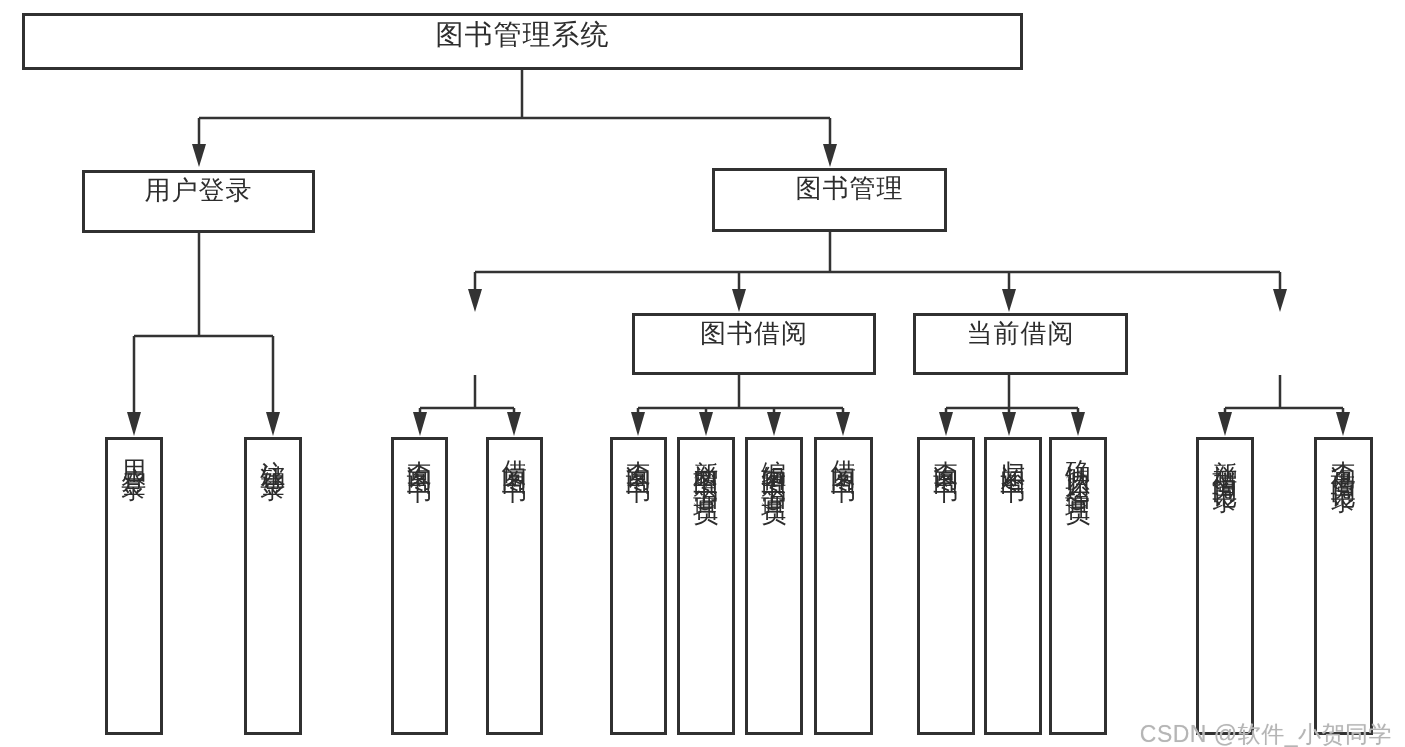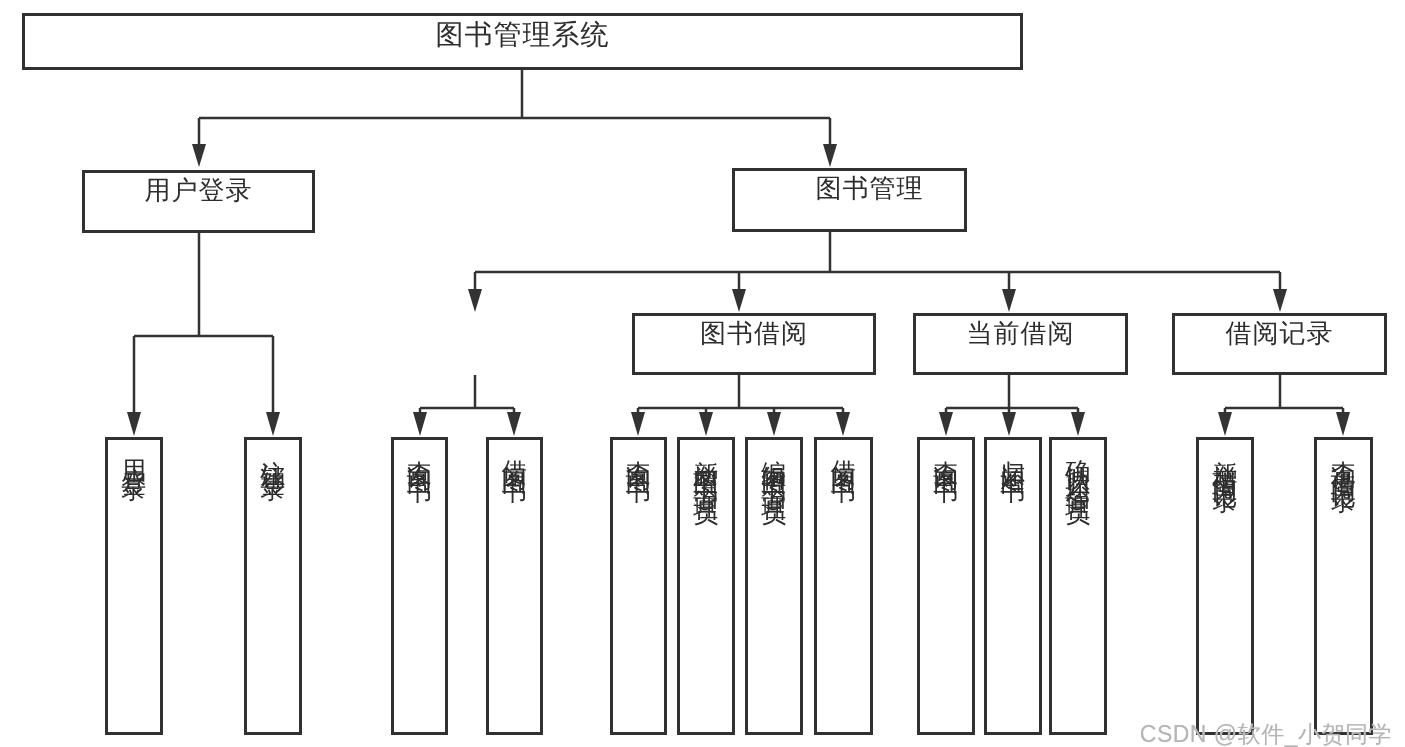--- a/index.html
+++ b/index.html
@@ -46,21 +46,21 @@
     writing-mode: vertical-rl;
     text-orientation: mixed;
     font-size: 25px;
     line-height: 1.05;
     letter-spacing: 6px;
     white-space: nowrap;
   }
   
   #root-box        { left: 22px;  top: 13px;  width: 1001px; height: 57px; }
   #n-user-login    { left: 82px;  top: 170px; width: 233px;  height: 63px; }
-  #n-book-mgmt     { left: 732px; top: 168px; width: 235px;  height: 64px; padding-left: 40px; }
+  #n-book-mgmt     { left: 712px; top: 168px; width: 235px;  height: 64px; padding-left: 40px; }
   #n-new-book      { left: 363px; top: 313px; width: 224px;  height: 62px; }
   #n-book-borrow   { left: 632px; top: 313px; width: 244px;  height: 62px; }
   #n-cur-borrow    { left: 902px; top: 313px; width: 215px;  height: 62px; margin-left: 11px; }
   #n-borrow-rec    { left: 1172px;top: 313px; width: 215px;  height: 62px; }
   .leaf            { top: 437px; height: 298px; }
   #l-user-login    { left: 105px;  width: 58px; }
   #l-logout        { left: 244px;  width: 58px; }
   #l-query-1       { left: 391px;  width: 57px; }
   #l-borrow-1      { left: 486px;  width: 57px; }
   #l-query-2       { left: 610px;  width: 57px; }
@@ -144,23 +144,20 @@
   <div class="box" id="n-book-mgmt">
     <span class="h-label">图书管理</span>
   </div>
 
   <div class="box" id="n-book-borrow">
     <span class="h-label">图书借阅</span>
   </div>
   <div class="box" id="n-cur-borrow">
     <span class="h-label">当前借阅</span>
   </div>
-  <div class="box" id="n-borrow-rec">
-    <span class="h-label">借阅记录</span>
-  </div>
 
   <div class="box leaf v-box" id="l-user-login">
     <span class="v-label">用户登录</span>
   </div>
   <div class="box leaf v-box" id="l-logout">
     <span class="v-label">注销登录</span>
   </div>
 
   <div class="box leaf v-box" id="l-query-1">
     <span class="v-label">查询图书</span>

